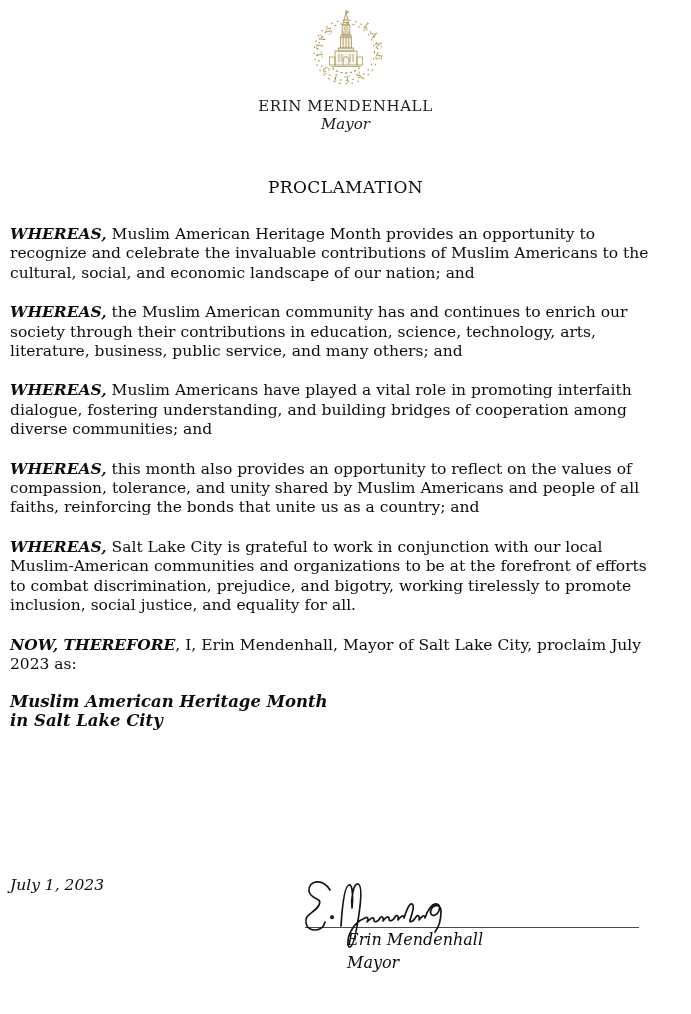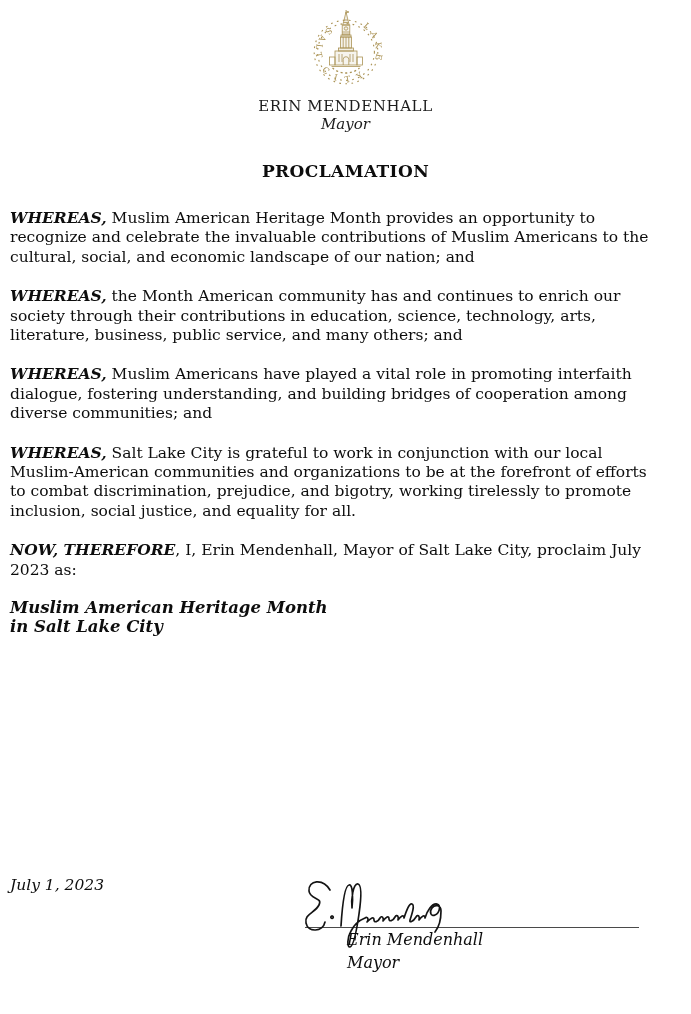--- a/index.html
+++ b/index.html
@@ -25,24 +25,24 @@
     letter-spacing:0.6px;
     color:#1c1c1c;
   }
   .mayor-title {
     font-size:15px; line-height:18px;
     font-style:italic;
     color:#1c1c1c;
   }
   
   .heading {
-    margin-top:28px;
+    margin-top:44px;
     text-align:center;
     font-size:17px; line-height:21px;
-    font-weight:bold;
+    font-weight:normal;
     letter-spacing:0.4px;
   }
   
   .bodytext {
     margin-top:26px;
     padding:0 30px 0 10px;
     font-size:15.5px;
     line-height:19.4px;
   }
   .para { margin-bottom:19px; }
@@ -121,22 +121,23 @@
       </g>
     </svg>
     <div class="mayor-name">ERIN MENDENHALL</div>
     <div class="mayor-title">Mayor</div>
   </header>
 
   <h1 class="heading">PROCLAMATION</h1>
 
   <main class="bodytext">
     <p class="para"><span class="lead">WHEREAS,</span><span> Muslim American Heritage Month provides an opportunity to recognize and celebrate the invaluable contributions of Muslim Americans to the cultural, social, and economic landscape of our nation; and</span></p>
-    <p class="para"><span class="lead">WHEREAS,</span><span> the Month American community has and continues to enrich our society through their contributions in education, science, technology, arts, literature, business, public service, and many others; and</span></p>
+    <p class="para"><span class="lead">WHEREAS,</span><span> the Muslim American community has and continues to enrich our society through their contributions in education, science, technology, arts, literature, business, public service, and many others; and</span></p>
     <p class="para"><span class="lead">WHEREAS,</span><span> Muslim Americans have played a vital role in promoting interfaith dialogue, fostering understanding, and building bridges of cooperation among diverse communities; and</span></p>
+    <p class="para"><span class="lead">WHEREAS,</span><span> this month also provides an opportunity to reflect on the values of compassion, tolerance, and unity shared by Muslim Americans and people of all faiths, reinforcing the bonds that unite us as a country; and</span></p>
     <p class="para"><span class="lead">WHEREAS,</span><span> Salt Lake City is grateful to work in conjunction with our local Muslim-American communities and organizations to be at the forefront of efforts to combat discrimination, prejudice, and bigotry, working tirelessly to promote inclusion, social justice, and equality for all.</span></p>
     <p class="para"><span class="lead">NOW, THEREFORE</span><span>, I, Erin Mendenhall, Mayor of Salt Lake City, proclaim July 2023 as:</span></p>
 
     <div class="title-block">
       <div>Muslim American Heritage Month</div>
       <div>in Salt Lake City</div>
     </div>
   </main>
 
   <footer class="sig-area">

